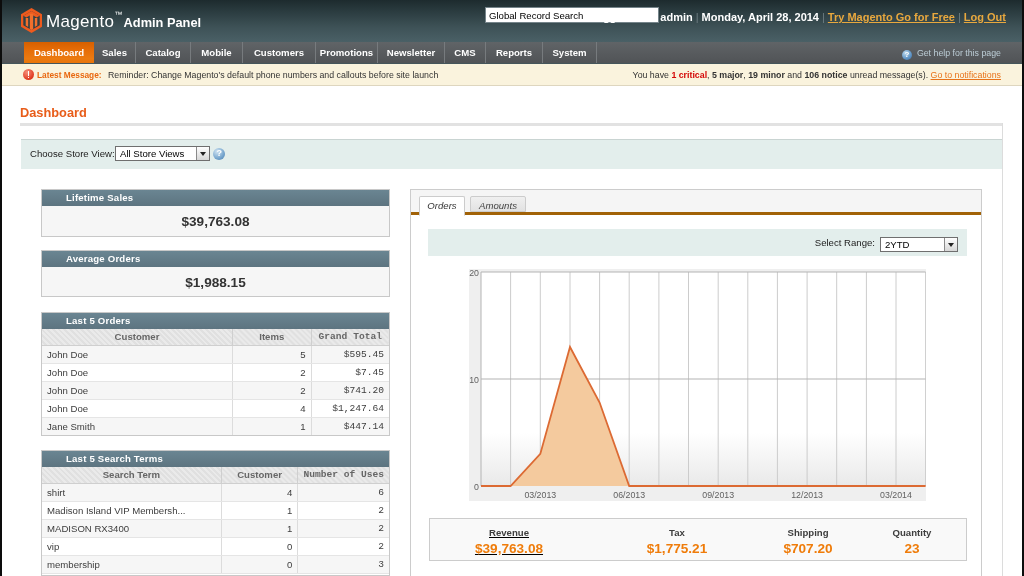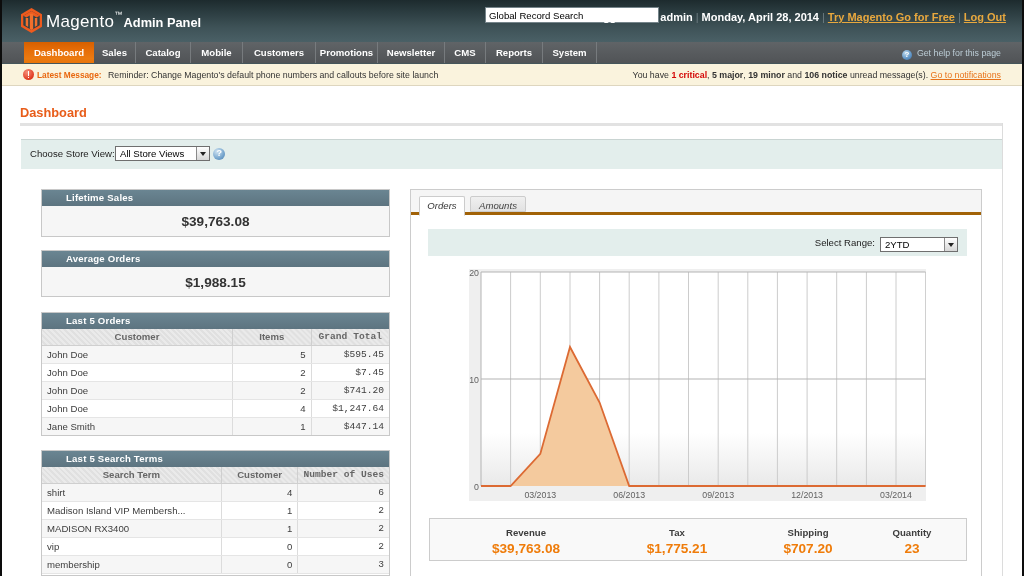--- a/index.html
+++ b/index.html
@@ -270,21 +270,21 @@
           <text x="10" y="114" text-anchor="end">10</text>
           <text x="10" y="221" text-anchor="end">0</text>
           <text x="71.3" y="229" text-anchor="middle">03/2013</text>
           <text x="160.2" y="229" text-anchor="middle">06/2013</text>
           <text x="249.2" y="229" text-anchor="middle">09/2013</text>
           <text x="338.1" y="229" text-anchor="middle">12/2013</text>
           <text x="427" y="229" text-anchor="middle">03/2014</text>
         </g>
       </svg>
       <div id="totals">
-        <div class="tcol" style="left:36px; width:120px;">
+        <div class="tcol" style="left:19px; width:120px;text-decoration:underline;">
             <div class="lab">Revenue</div>
             <div class="val">$39,763.08</div>
           </div>
         <div class="tcol" style="left:187px; width:120px;">
             <div class="lab">Tax</div>
             <div class="val">$1,775.21</div>
           </div>
         <div class="tcol" style="left:318px; width:120px;">
             <div class="lab">Shipping</div>
             <div class="val">$707.20</div>

